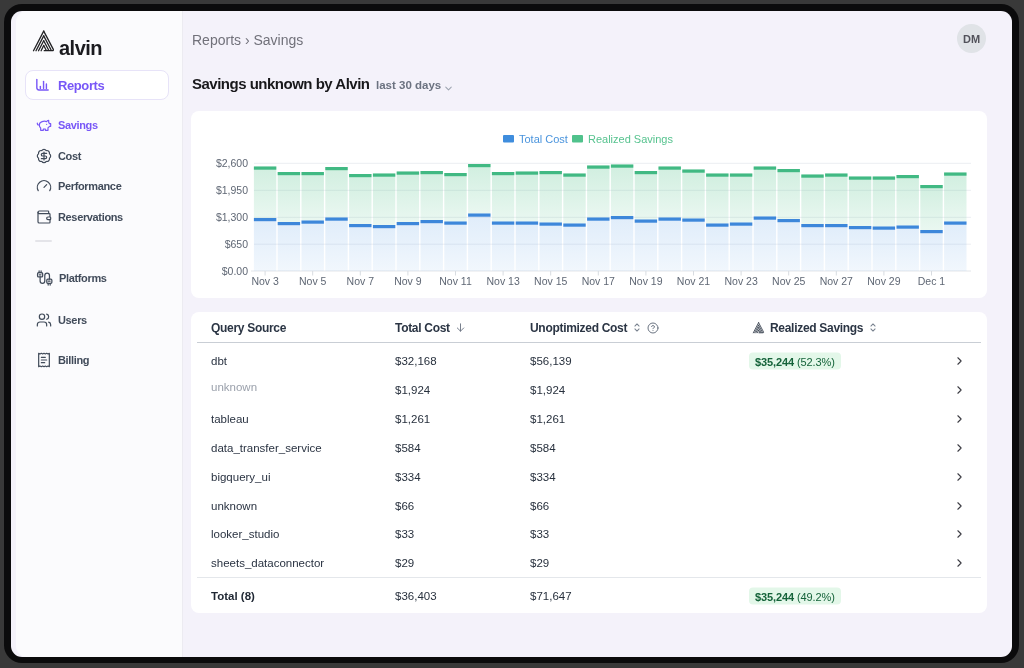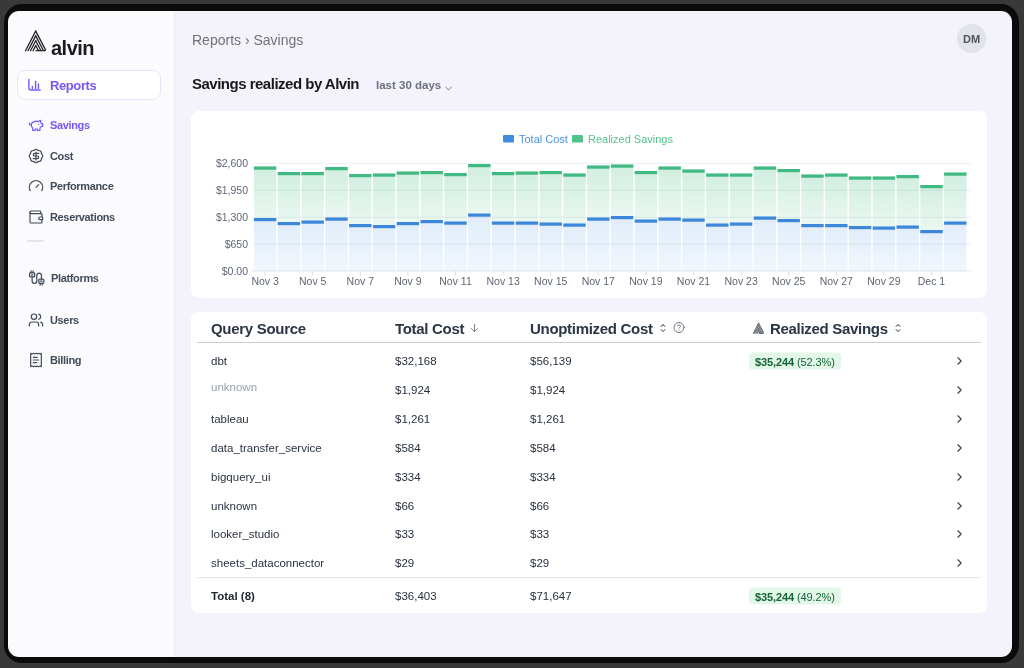--- a/index.html
+++ b/index.html
@@ -1,29 +1,29 @@
 <!DOCTYPE html>
 <html><head><meta charset="utf-8"><style>
 * { margin:0; padding:0; box-sizing:border-box; }
 html,body { width:1024px; height:668px; overflow:hidden; background:#393939;
   font-family:"Liberation Sans", sans-serif; position:relative; }
 .frame { position:absolute; left:4px; top:4px; width:1015px; height:659px;
   background:#0b0b0c; border-radius:18px; }
 .appbg { position:absolute; left:11px; top:10.5px; width:1001px; height:646px;
   background:#f4f2fa; border-radius:11px; }
-.sidebar { position:absolute; left:8px; top:10.5px; width:166.5px; height:646px;
+.sidebar { position:absolute; left:16px; top:10.5px; width:166.5px; height:646px;
   background:#fbfbfd; border-right:1px solid #ecebf1; border-radius:11px 0 0 11px; }
 .abs { position:absolute; }
 .navitem { position:absolute; display:flex; align-items:center; gap:6px;
   font-size:11px; letter-spacing:-0.35px; font-weight:bold; color:#414b5a; transform:translateY(-50%); }
 .rtxt { position:absolute; font-size:11.5px; color:#27303d; transform:translateY(-50%); white-space:nowrap; }
 .pill { position:absolute; transform:translateY(-50%); background:#e3f7e9; border-radius:4px;
   padding:2.5px 6px; font-size:11px; letter-spacing:-0.1px; color:#15633a; white-space:nowrap; }
 .chev { position:absolute; left:762px; transform:translateY(-50%); height:13px; display:flex; align-items:center; }
-.hdr { position:absolute; top:15.5px; transform:translateY(-50%); font-size:15px; letter-spacing:-0.3px; font-weight:bold; color:#2b3544;
+.hdr { position:absolute; top:15.5px; transform:translateY(-50%); font-size:12px; letter-spacing:-0.3px; font-weight:bold; color:#2b3544;
   display:flex; align-items:center; gap:5px; white-space:nowrap; }
 </style></head>
 <body>
 <div class="frame"></div>
 <div class="appbg"></div>
 <div class="sidebar">
   <div class="abs" style="left:15px;top:17px"><svg width="25" height="25" viewBox="0 0 24 24" fill="none" stroke="#232326" stroke-width="1.25" stroke-linejoin="round" stroke-linecap="round">
         <path d="M12.2 3 2.4 21.8"></path>
         <path d="M12.2 3 21.3 20.3Q22 21.8 20.3 21.8L12.7 21.8"></path>
         <path d="M12.2 7.6 4.8 21.8"></path>
@@ -97,21 +97,21 @@
           <path d="M9 17v-3"></path>
           <path d="M13.5 17V7"></path>
           <path d="M17.5 17v-6.5"></path>
         </svg>
       </span>Reports</div>
 </div>
 
 <div class="abs" style="left:192px;top:32px;font-size:14px;color:#71717a">Reports › Savings</div>
 <div class="abs" style="left:957px;top:24px;width:29px;height:29px;border-radius:50%;background:#e0e3e7;
   display:flex;align-items:center;justify-content:center;font-size:11px;font-weight:bold;color:#52525b">DM</div>
-<div class="abs" style="left:192px;top:74.5px;font-size:15px;letter-spacing:-0.5px;font-weight:bold;color:#18181b">Savings realized by Alvin</div>
+<div class="abs" style="left:192px;top:74.5px;font-size:15px;letter-spacing:-0.5px;font-weight:bold;color:#18181b">Savings unknown by Alvin</div>
 <div class="abs" style="left:376px;top:79px;font-size:11.5px;font-weight:bold;color:#6b7280">last 30 days</div>
 <div class="abs" style="left:443px;top:80px"><svg width="11" height="11" viewBox="0 0 24 24" fill="none" stroke="#9ca3af" stroke-width="2.2" stroke-linecap="round" stroke-linejoin="round">
       <path d="m6 9 6 6 6-6"></path>
     </svg></div>
 
 <div class="abs" style="left:191px;top:111px;width:796px;height:187px;background:#fff;border-radius:8px">
 <svg width="796" height="187" viewBox="0 0 796 187" style="position:absolute;left:0;top:0">
       <defs>
 <linearGradient id="gg" x1="0" y1="0" x2="0" y2="1">
 <stop offset="0" stop-color="#4cbf86" stop-opacity="0.26"></stop>

